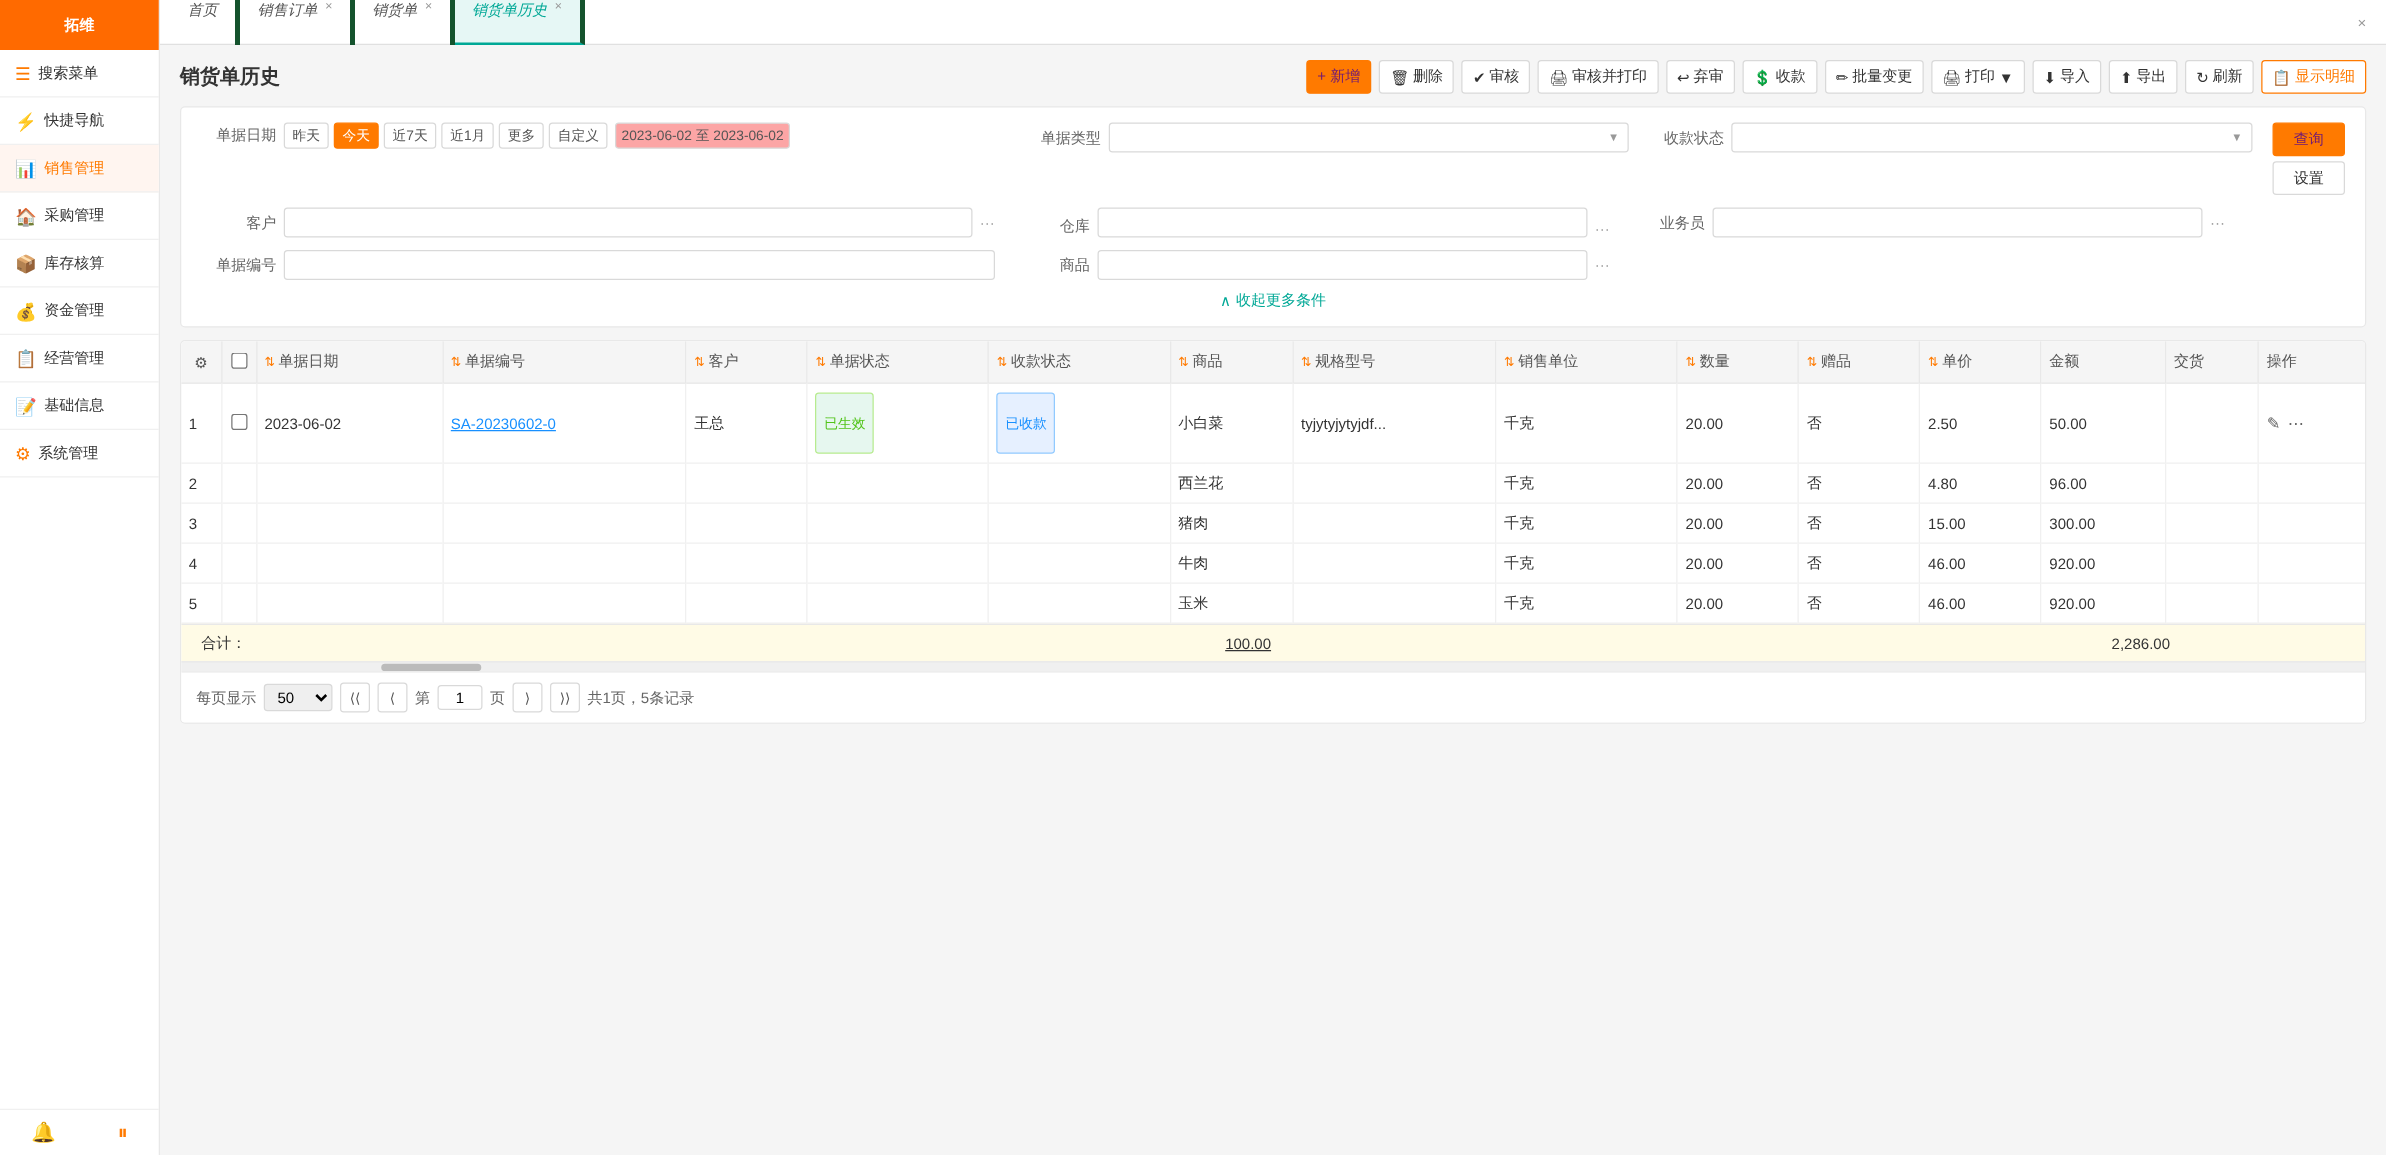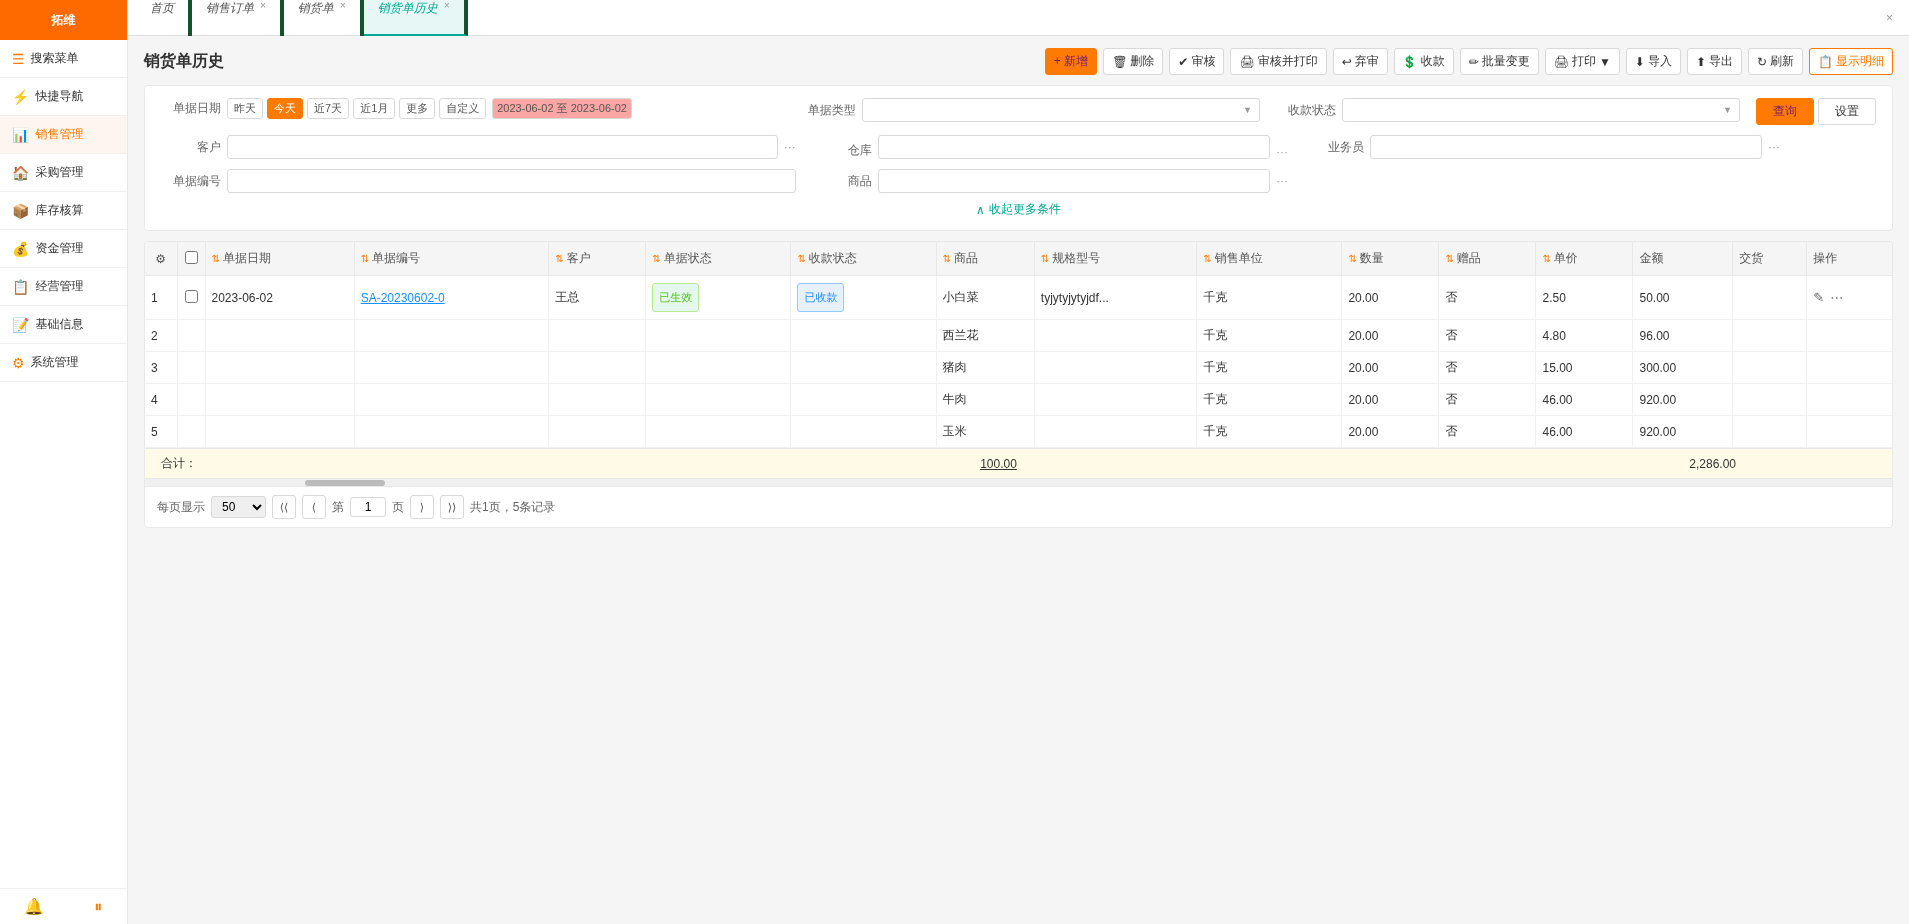--- a/index.html
+++ b/index.html
@@ -244,21 +244,21 @@
       border-bottom: 1px solid #f0f0f0;
     }
     tbody td {
       padding: 7px 6px;
       color: #333;
       border-right: 1px solid #f0f0f0;
     }
     tbody td:last-child { border-right: none; }
     .badge {
       display: inline-block;
-      padding: 6px 6px;
+      padding: 16px 6px;
       border-radius: 3px;
       font-size: 11px;
     }
     .badge-green { background: #e6f7ef; color: #52c41a; border: 1px solid #b7eb8f; }
     .badge-blue { background: #e6f0ff; color: #1890ff; border: 1px solid #91caff; }
     .link { color: #1890ff; cursor: pointer; text-decoration: underline; }
     .action-icons { display: flex; gap: 6px; }
     .action-icon { color: #666; cursor: pointer; font-size: 13px; }
     .checkbox { cursor: pointer; }
 
@@ -494,21 +494,21 @@
           </div>
         </div>
         <div style="display:flex; align-items:center; gap:6px; flex:1.5;">
           <span class="filter-label">收款状态</span>
           <div class="select-wrapper">
             <select class="filter-select">
               <option></option>
             </select>
           </div>
         </div>
-        <div style="display:flex; flex-direction:row; gap:4px;">
+        <div style="display:flex; flex-direction:column; gap:4px;">
           <button class="btn btn-primary" style="padding:4px 16px;">查询</button>
           <button class="btn" style="padding:4px 16px; text-align:center; justify-content:center;">设置</button>
         </div>
       </div>
 
       <div style="display:flex; align-items:center; gap:16px; margin-bottom:10px;">
         <div style="display:flex; align-items:center; gap:6px; flex:2;">
           <span class="filter-label">客户</span>
           <input class="filter-input" type="text" style="">
           <span class="field-dots">···</span>

